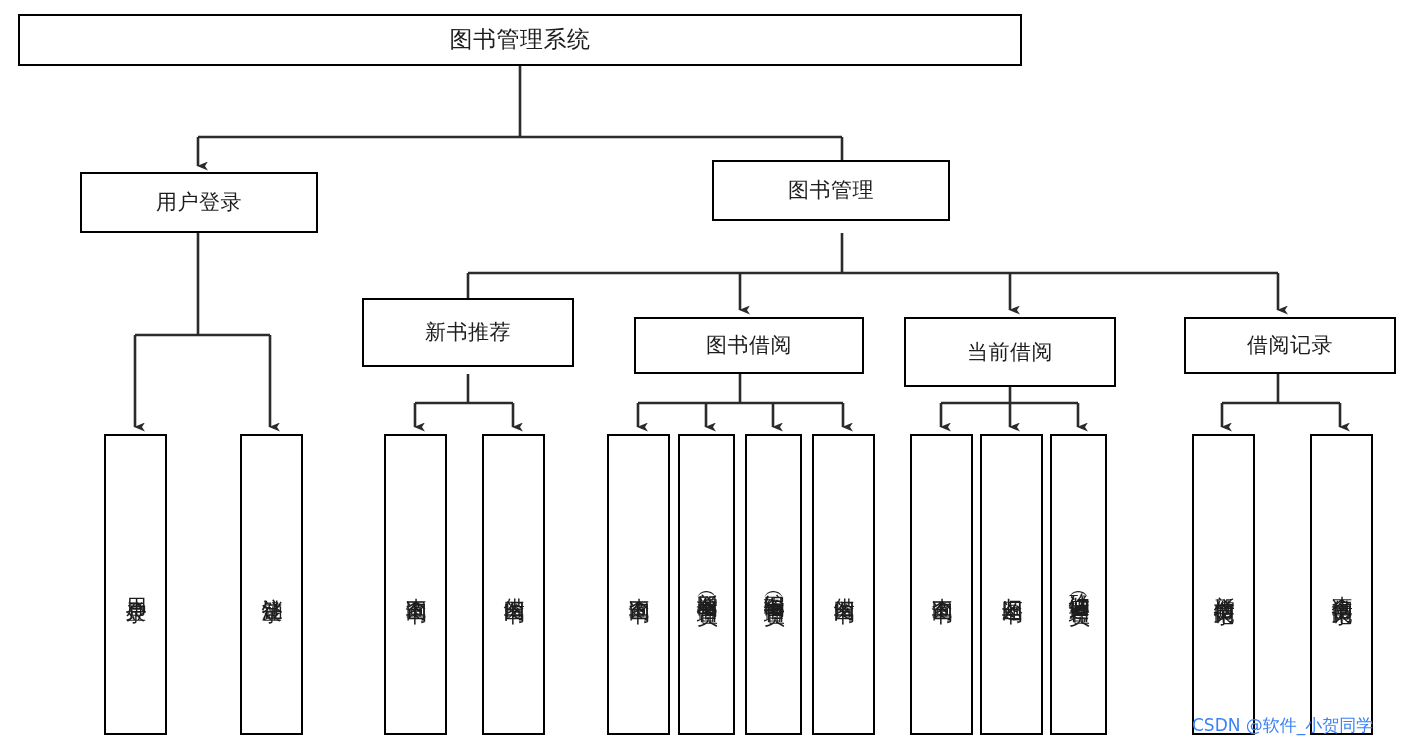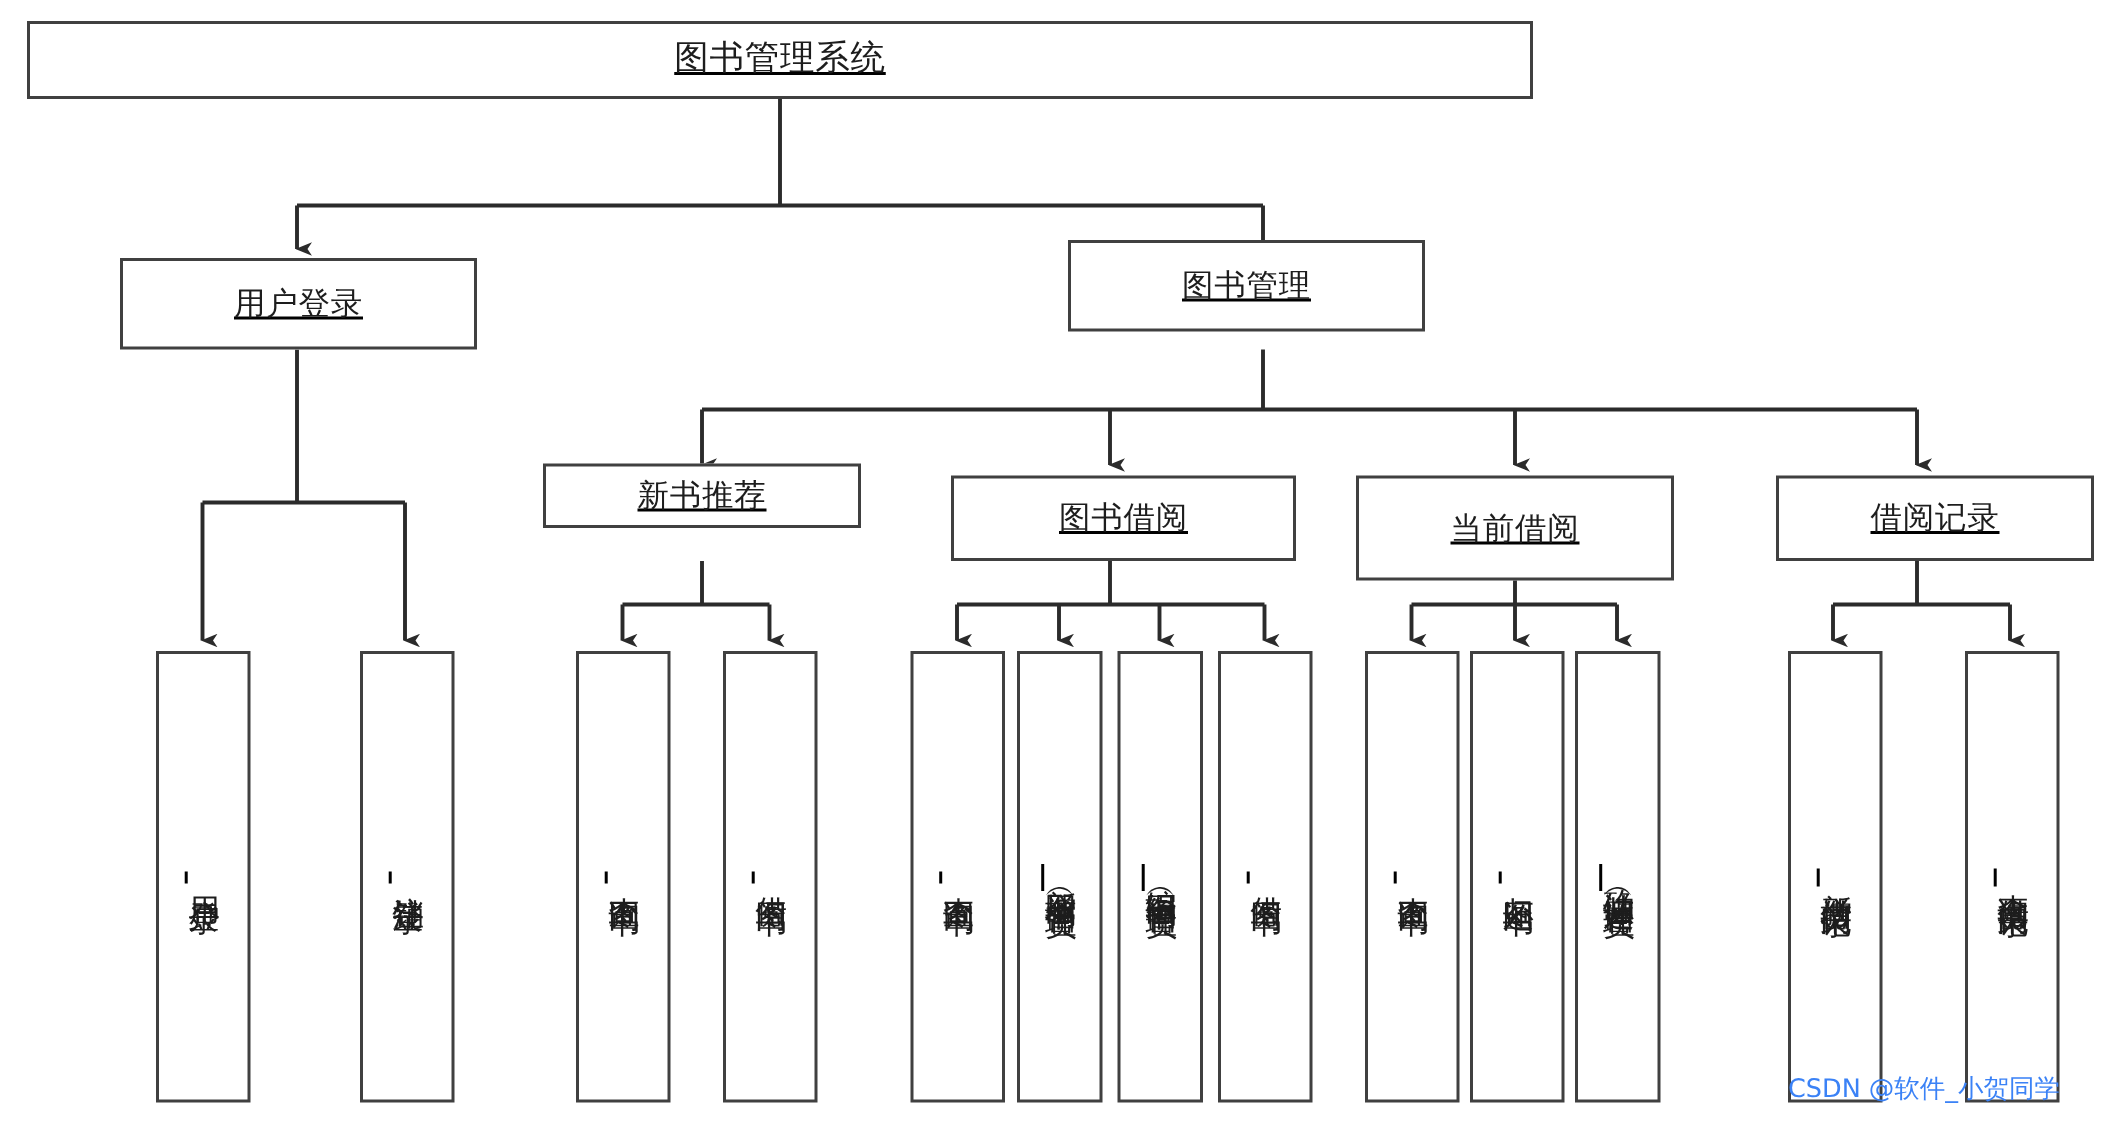--- a/index.html
+++ b/index.html
@@ -22,26 +22,25 @@
     position: absolute;
     left: 0;
     top: 0;
     width: 1405px;
     height: 747px;
   }
   .node {
     position: absolute;
     box-sizing: border-box;
     background: #ffffff;
-    border: 2px solid #404040;
+    border: 2px solid #000000;
     display: flex;
     align-items: center;
     justify-content: center;
     z-index: 2;
-    text-decoration: underline;
   }
   .node-label {
     color: #1d1d1d;
     text-align: center;
     line-height: 1.18;
     letter-spacing: 0.5px;
     white-space: nowrap;
   }
   .node.level0 .node-label { font-size: 23px; }
   .node.level1 .node-label { font-size: 21px; }
@@ -128,21 +127,21 @@
   </div>
 
   <div class="node level1" style="left:80px; top:172px; width:238px; height:61px;">
     <span class="node-label">用户登录</span>
   </div>
 
   <div class="node level1" style="left:712px; top:160px; width:238px; height:61px;">
     <span class="node-label">图书管理</span>
   </div>
 
-  <div class="node level2" style="left:362px; top:309px; width:212px; height:43px;">
+  <div class="node level2" style="left:362px; top:298px; width:212px; height:69px;">
     <span class="node-label">新书推荐</span>
   </div>
 
   <div class="node level2" style="left:634px; top:317px; width:230px; height:57px;justify-content:center;">
     <span class="node-label">图书借阅</span>
   </div>
 
   <div class="node level2" style="left:904px; top:317px; width:212px; height:70px;">
     <span class="node-label">当前借阅</span>
   </div>

